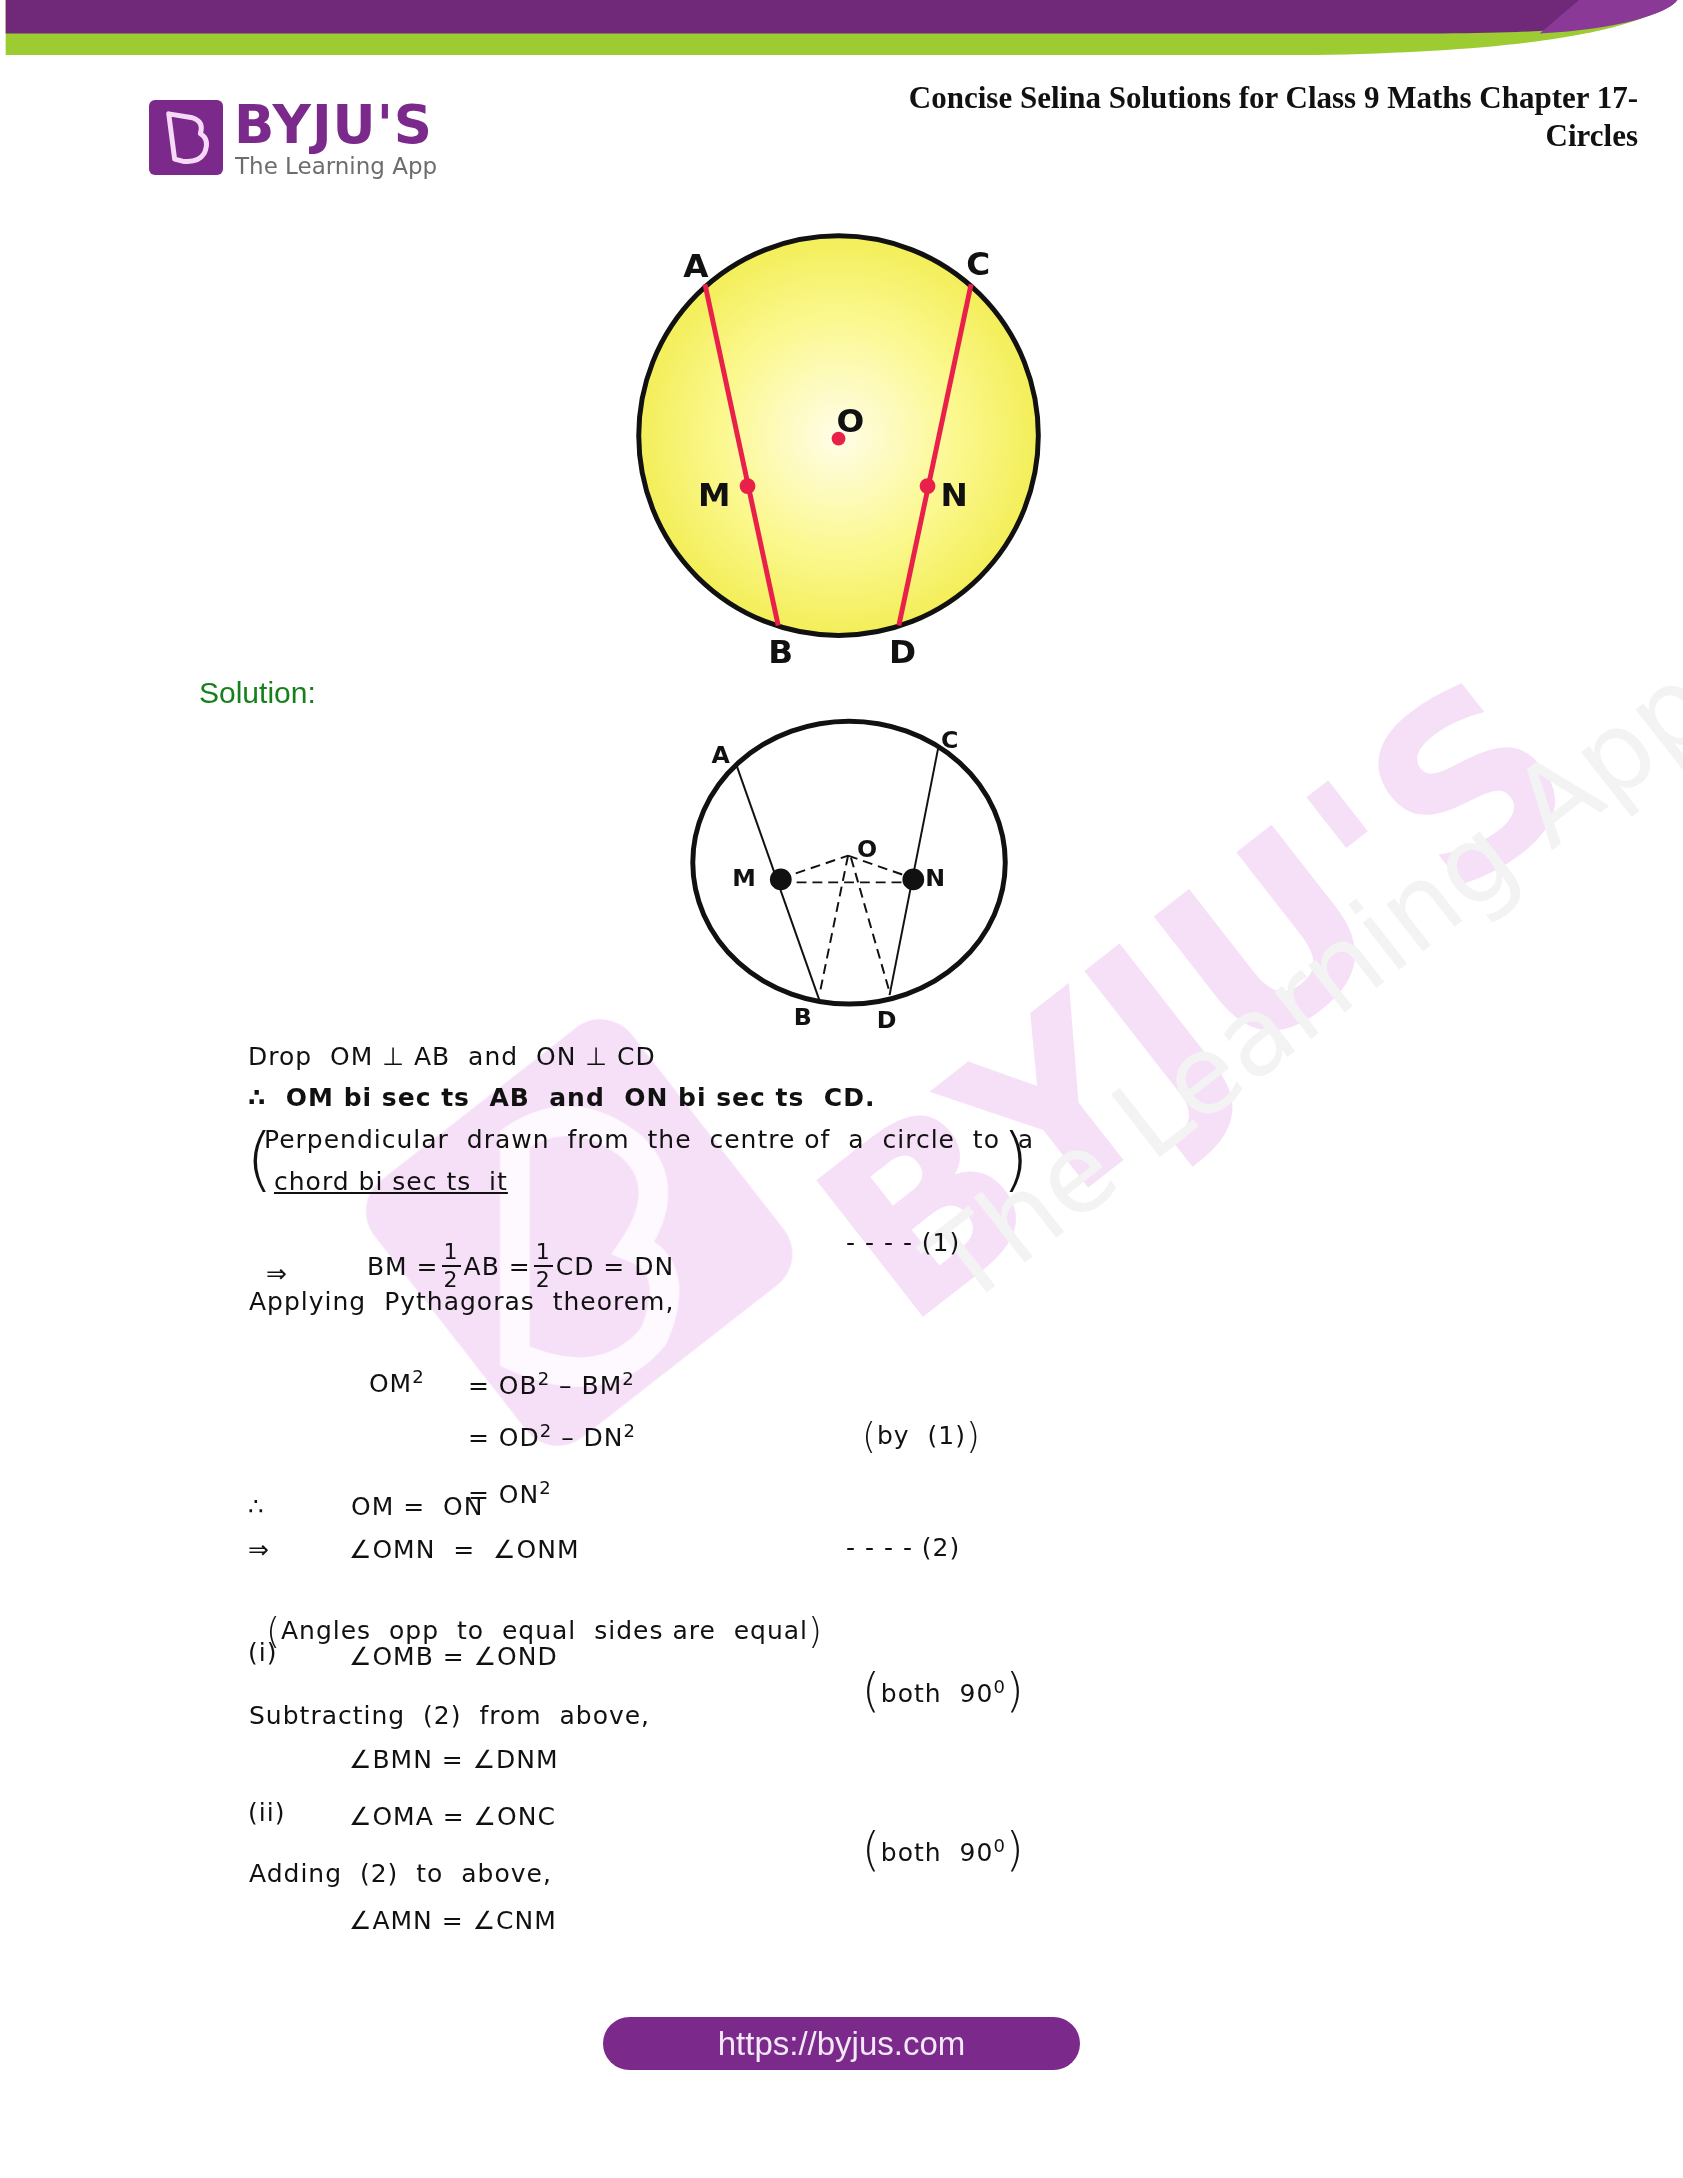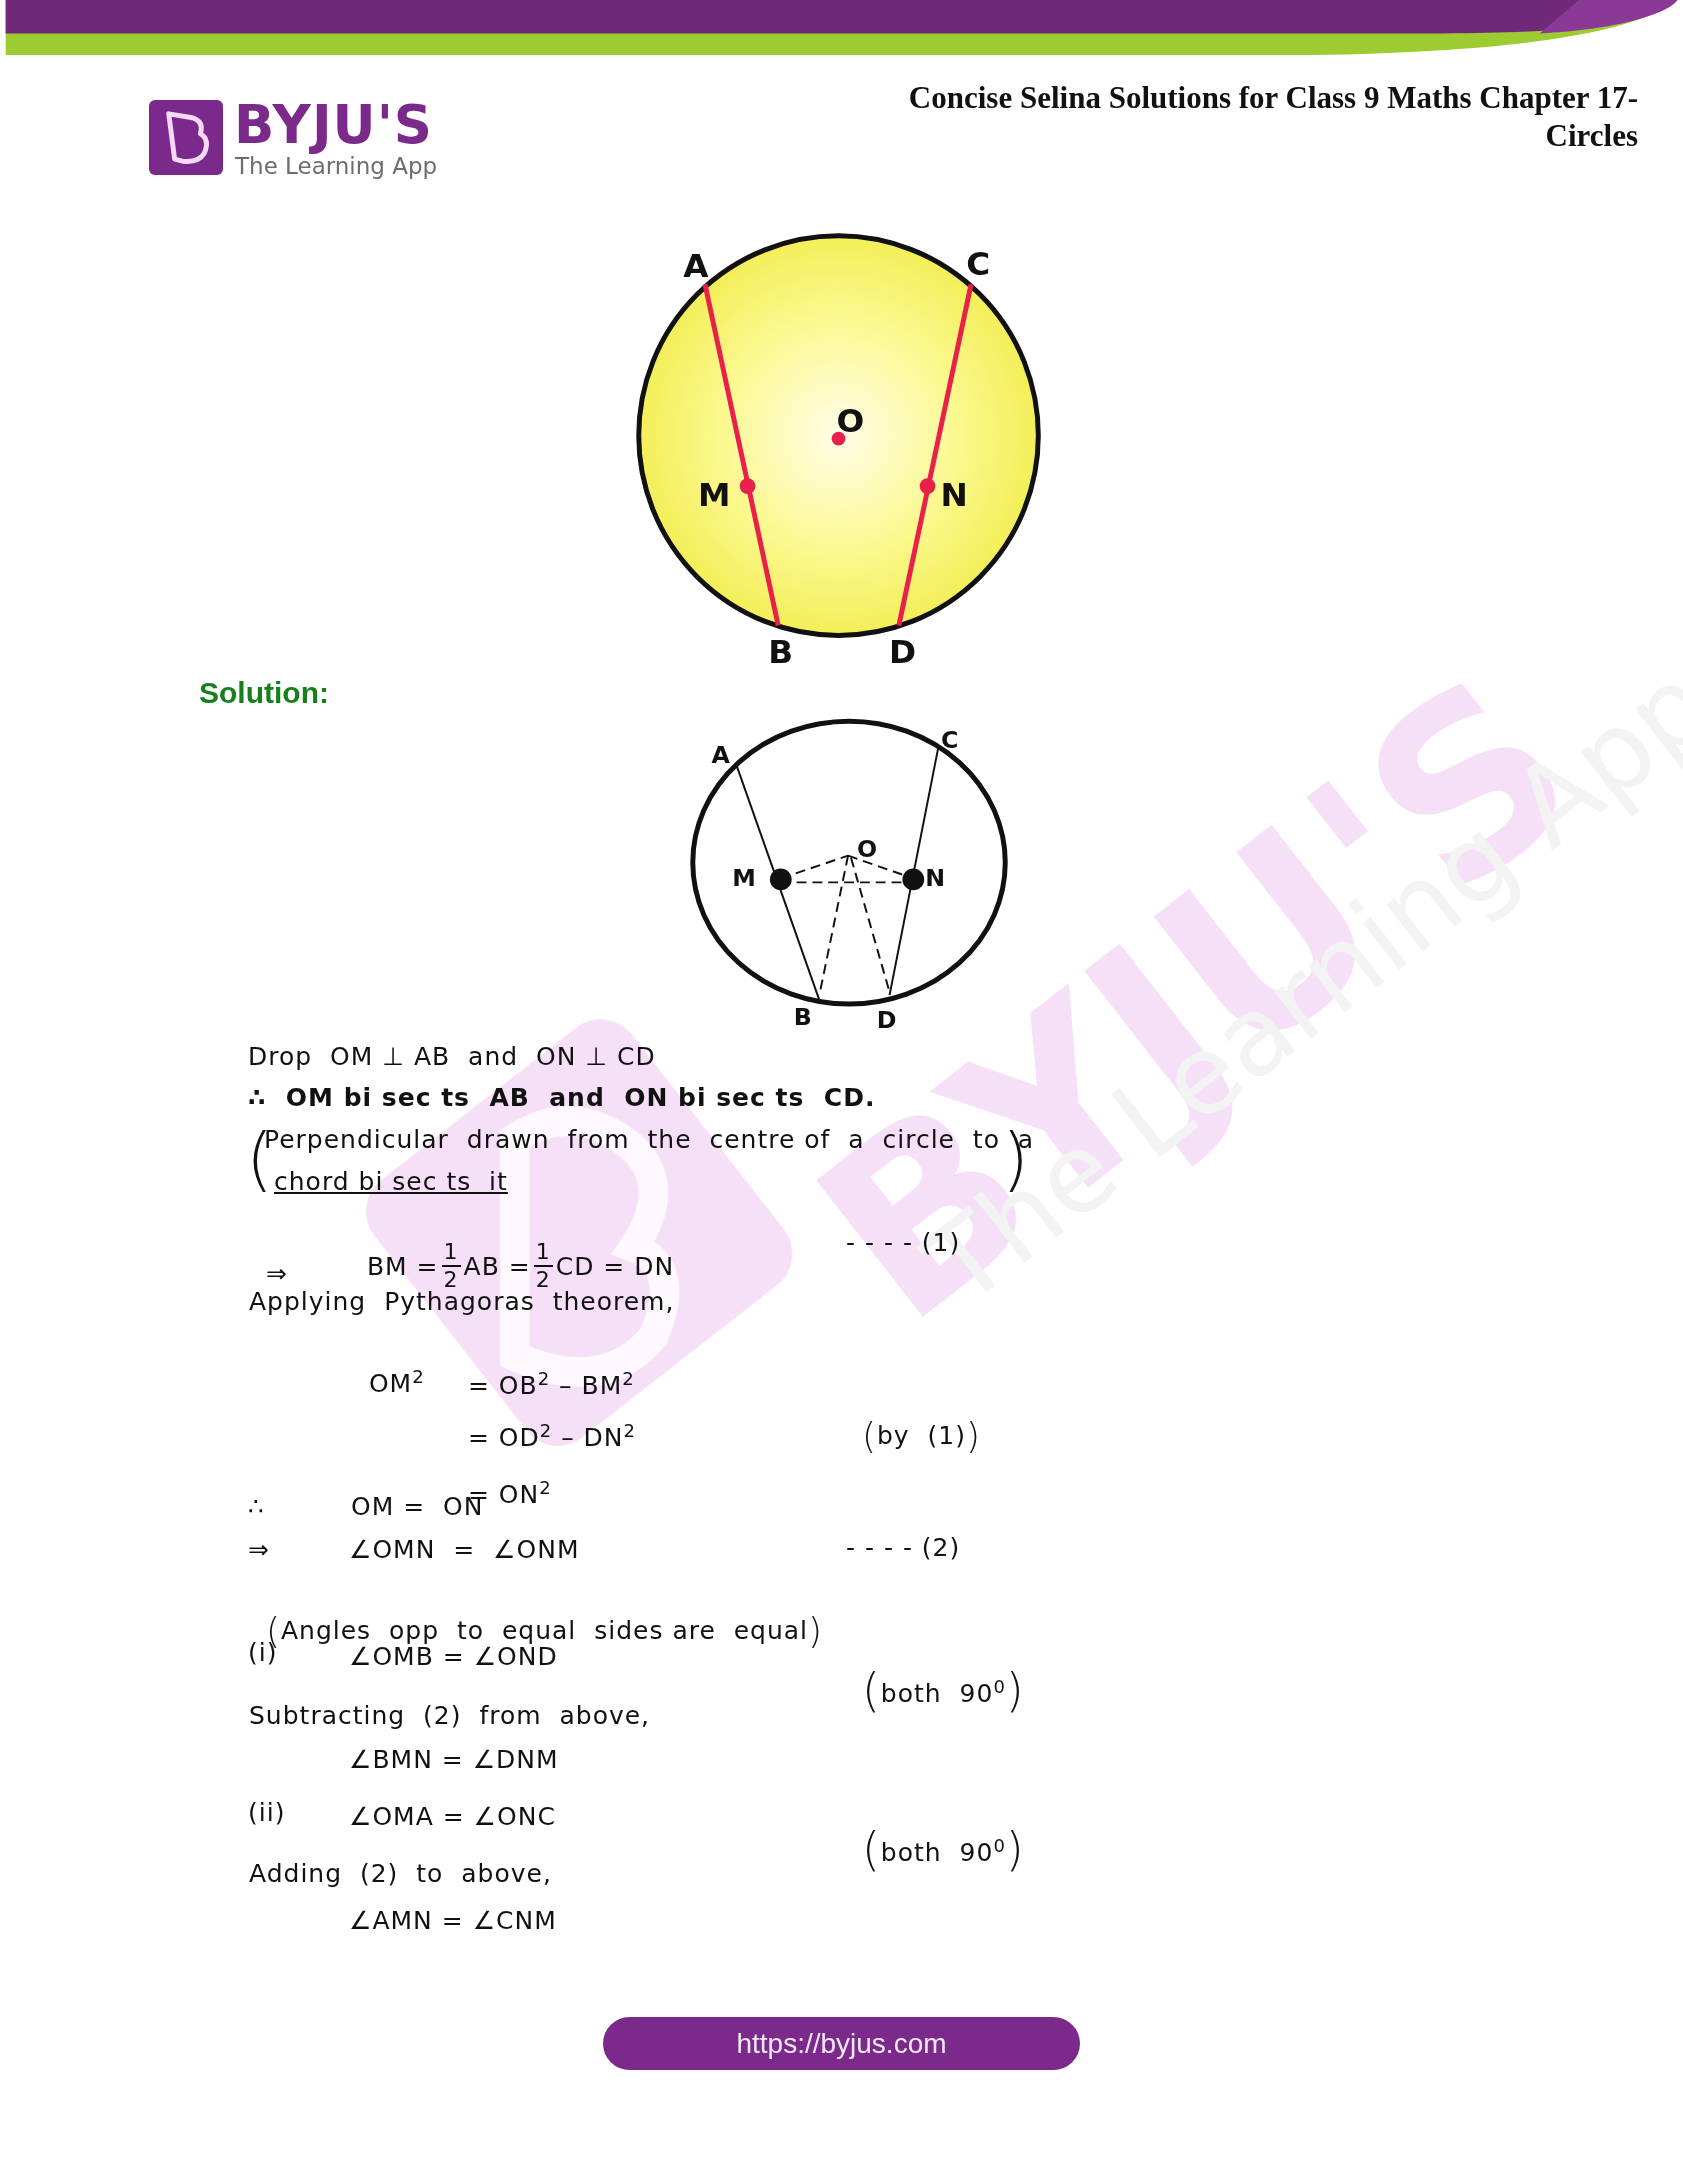--- a/index.html
+++ b/index.html
@@ -5,30 +5,30 @@
   html, body { margin:0; padding:0; }
   body { width:1683px; height:2178px; position:relative; background:#ffffff; overflow:hidden;
          font-family:"DejaVu Sans", sans-serif; color:#111; }
   .abs { position:absolute; }
   #topbar { position:absolute; left:0; top:0; width:1683px; height:59px; }
   #logo-box { position:absolute; left:149px; top:100px; width:74px; height:75px; background:#7b2a8c; border-radius:6px; }
   #logo-word { position:absolute; left:234px; top:94px; font-family:"DejaVu Sans", sans-serif; font-weight:bold; font-size:53px; color:#7b2a8c; letter-spacing:1px; }
   #logo-tag { position:absolute; left:235px; top:153px; font-family:"DejaVu Sans", sans-serif; font-size:23px; color:#6d6d6d; }
   #doc-title { position:absolute; right:45px; top:79px; width:891px; text-align:right; font-family:"Liberation Serif", serif; font-weight:bold; font-size:31px; line-height:38px; color:#111; }
   #watermark { position:absolute; left:0; top:0; width:1683px; height:2178px; pointer-events:none; }
-  #solution-label { position:absolute; left:199px; top:676px; font-family:"Liberation Sans", sans-serif; font-weight:bold; font-size:30px; color:#17801c; }
+  #solution-label { position:absolute; left:199px; top:676px; font-family:"Liberation Sans", sans-serif; font-weight:normal; font-size:30px; color:#17801c; }
   .ln { position:absolute; font-family:"DejaVu Sans", sans-serif; font-size:25px; color:#111; white-space:pre; letter-spacing:1px; }
   .frac { display:inline-block; vertical-align:middle; text-align:center; font-size:22px; line-height:26px; margin:0 3px; }
   .frac span { display:block; }
   .frac .num { border-bottom:2px solid #111; padding:0 2px; }
   sup { font-size:18px; }
   .paren { font-size:36px; font-weight:200; vertical-align:-4px; }
   #footer-pill { position:absolute; left:603px; top:2017px; width:477px; height:53px; background:#7b2a8c; border-radius:27px;
                  display:flex; align-items:center; justify-content:center; }
-  #footer-url { font-family:"Liberation Sans", sans-serif; font-size:28px; color:#f2e8f6; }
+  #footer-url { font-family:"Liberation Sans", sans-serif; font-size:33px; color:#f2e8f6; }
 </style>
 </head>
 <body>
 
 <svg id="topbar" viewBox="0 0 1700 60" width="1683" height="59">
   <path d="M0 0 H1700 V0 C1660 30 1560 52 1330 56 H0 Z" fill="#9ccb32"></path>
   <path d="M0 0 H1700 V0 C1690 14 1640 34 1460 34 H0 Z" fill="#702879"></path>
   <path d="M1560 34 C1640 30 1690 14 1700 0 V0 H1600 Z" fill="#8a3a96"></path>
 </svg>
 

